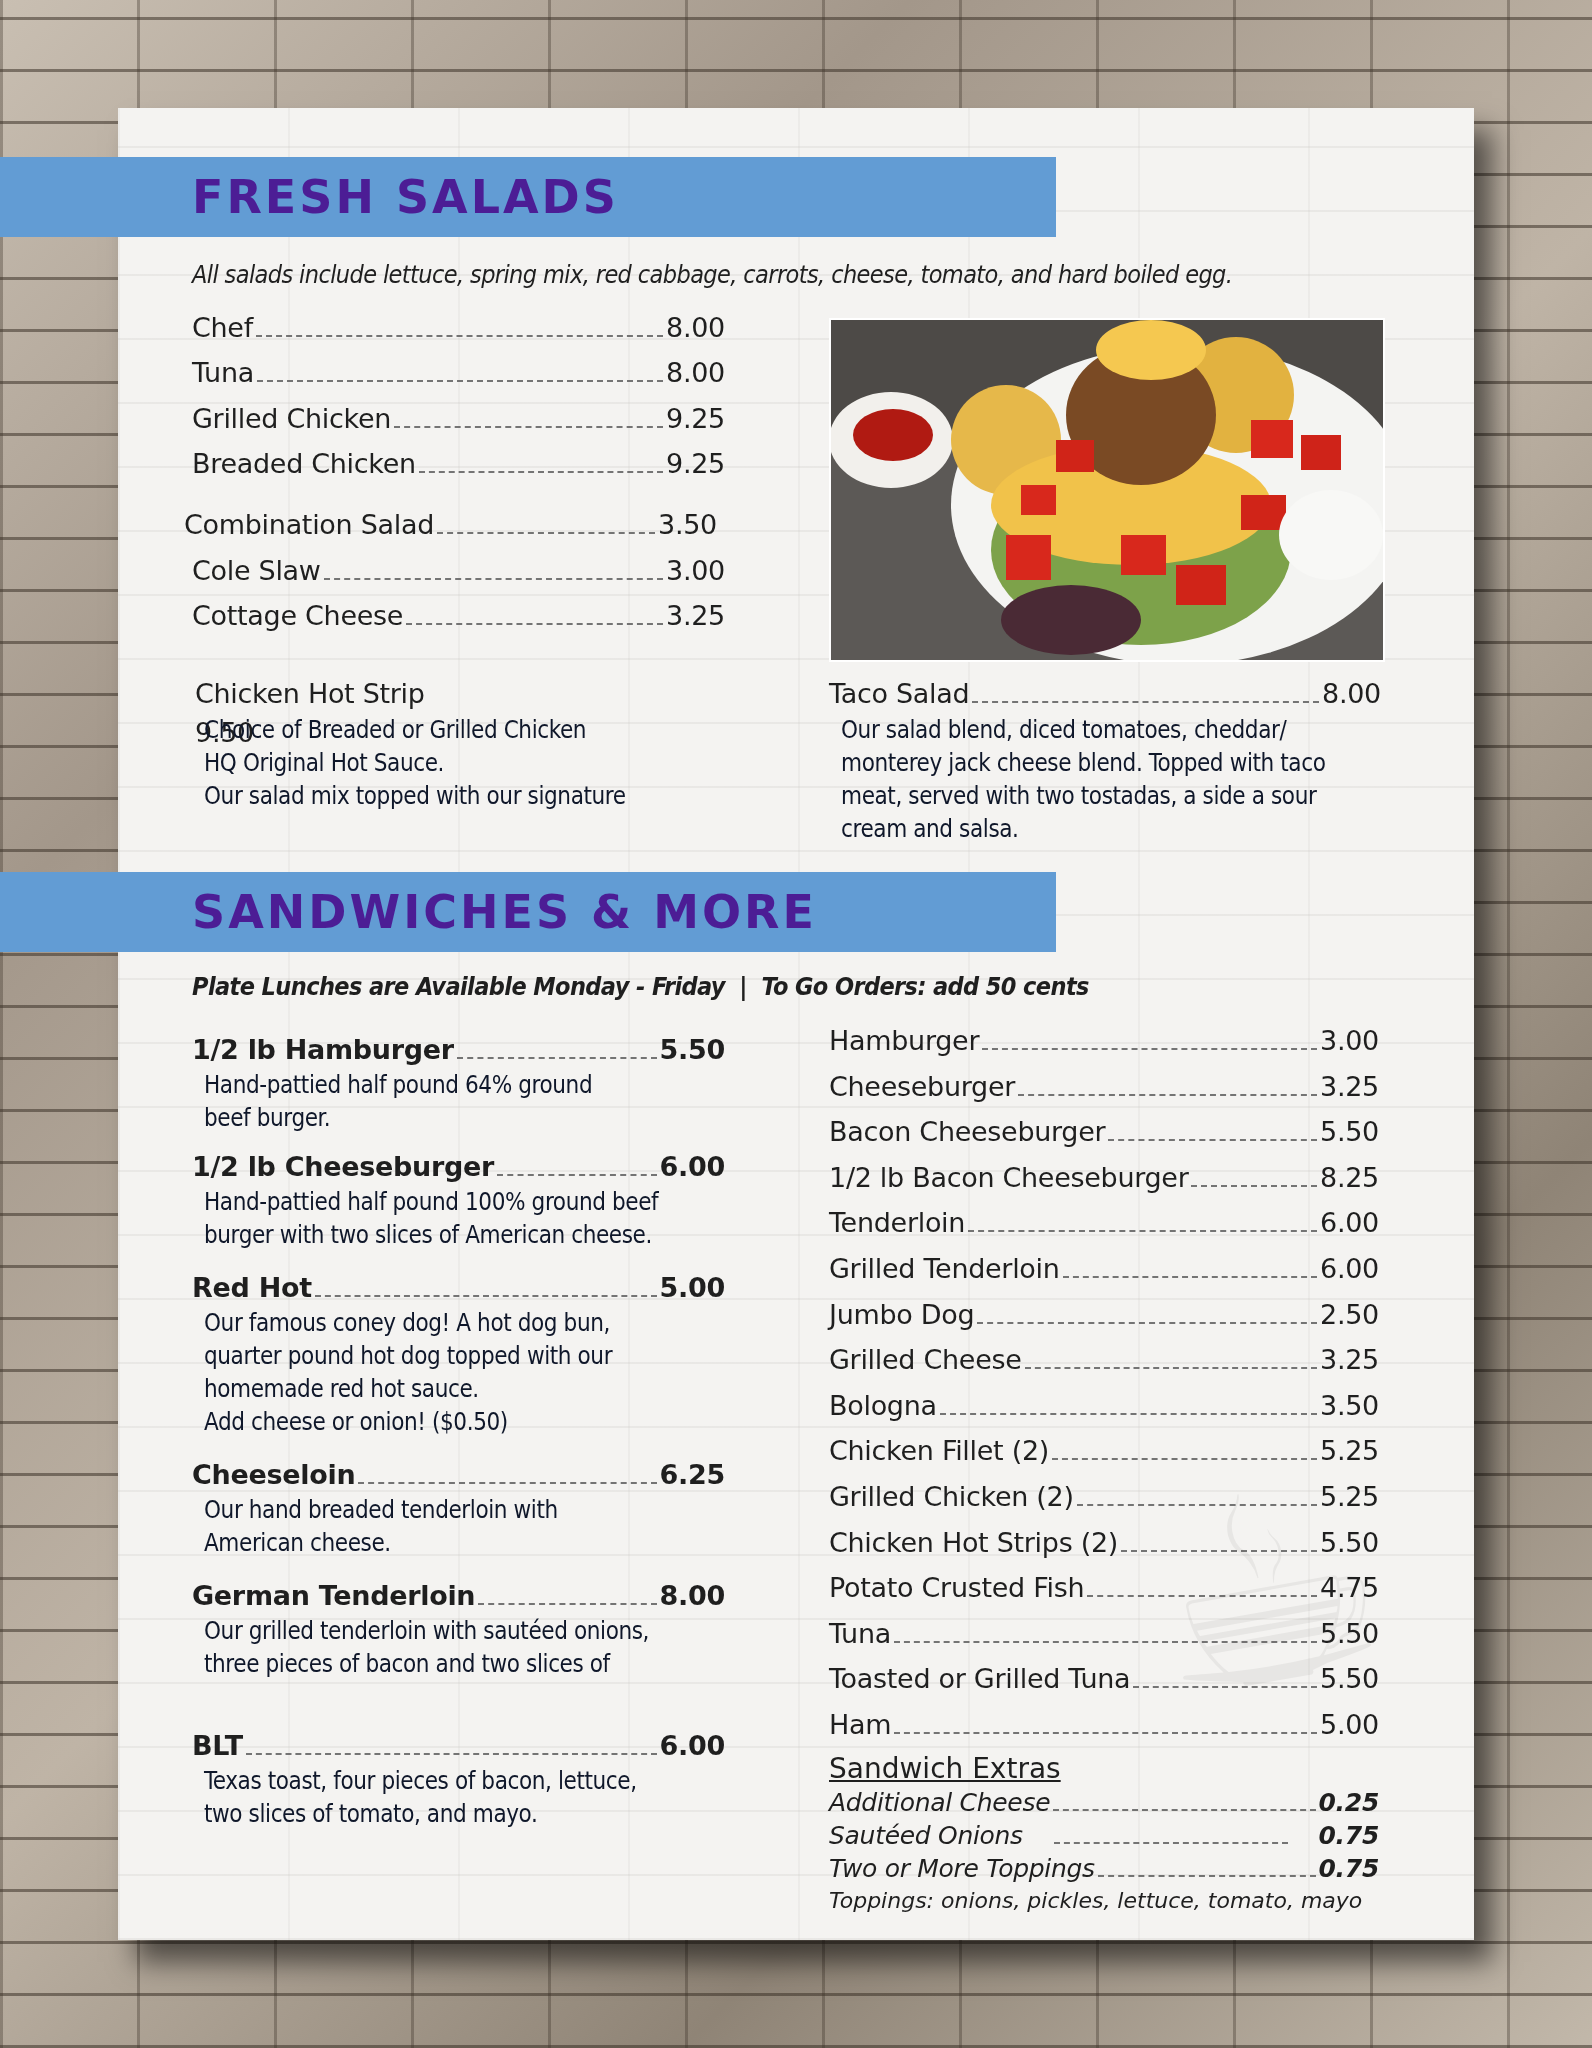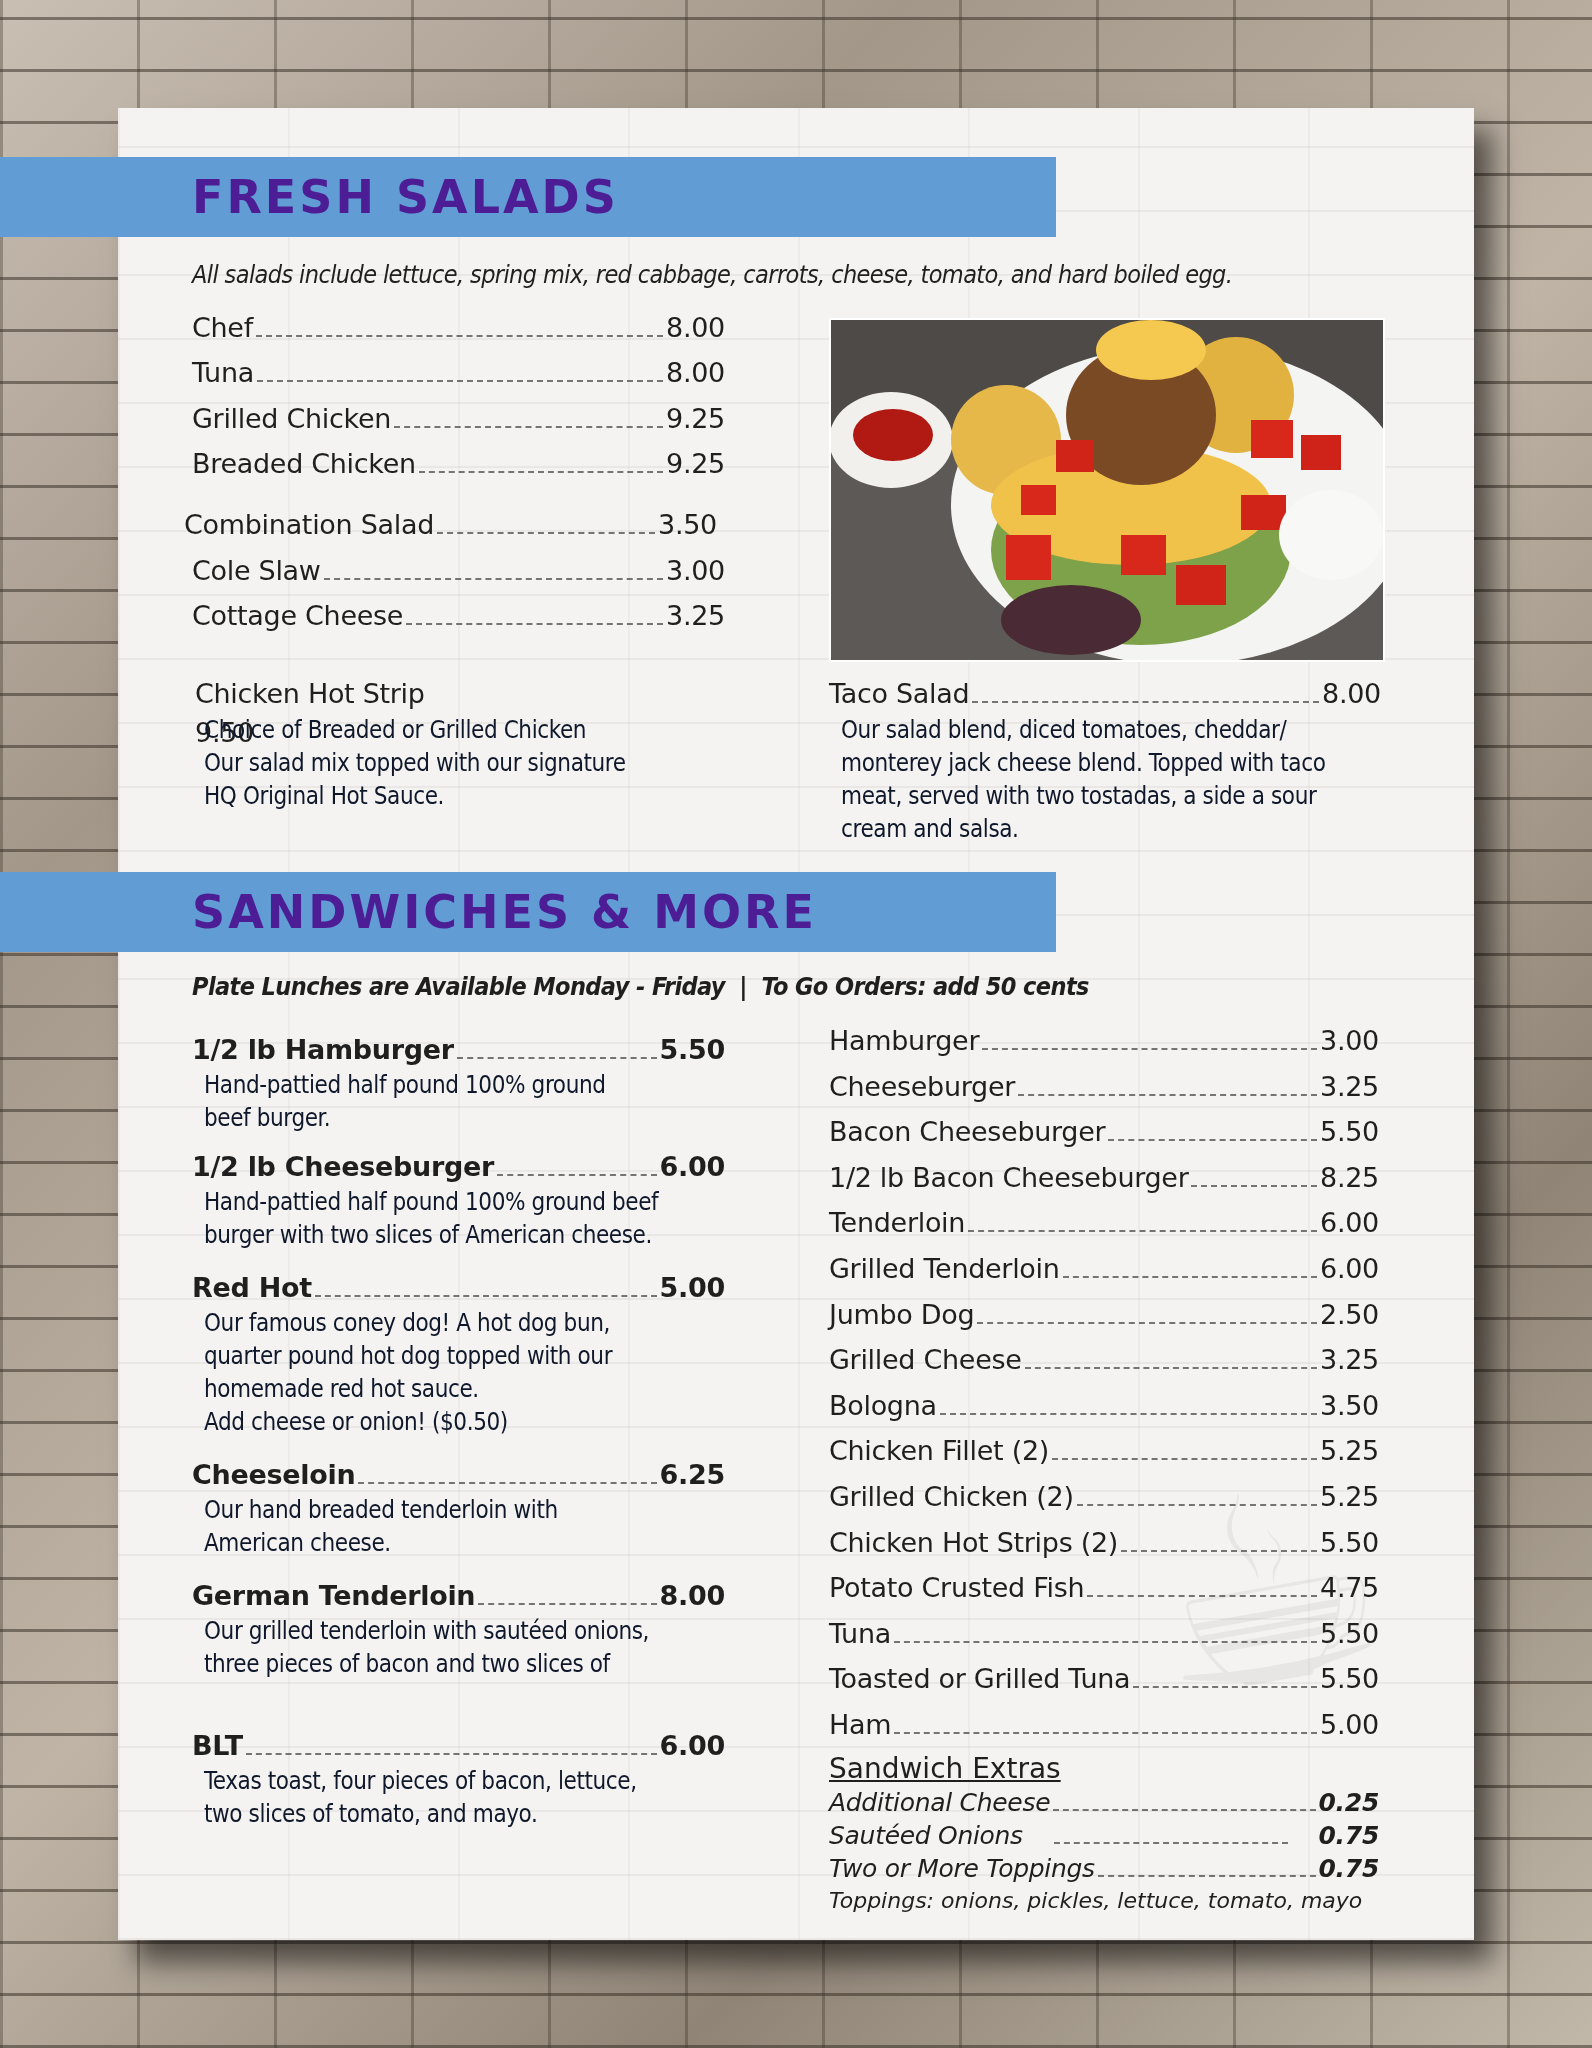--- a/index.html
+++ b/index.html
@@ -136,22 +136,22 @@
   </svg>
 </div>
 
 <div class="row" style="left:192px; top:678px; width:533px;flex-direction:column;">
   <span class="name">Chicken Hot Strip</span>
     <span class="lead"></span>
     <span class="price">9.50</span>
 </div>
 <div class="desc" style="left:204px; top:714px;">
   <div>Choice of Breaded or Grilled Chicken</div>
+  <div>HQ Original Hot Sauce.</div>
   <div>Our salad mix topped with our signature</div>
-  <div>HQ Original Hot Sauce.</div>
 </div>
 
 <div class="row" style="left:829px; top:678px; width:552px;">
   <span class="name">Taco Salad</span>
     <span class="lead"></span>
     <span class="price">8.00</span>
 </div>
 <div class="desc" style="left:841px; top:714px;">
   <div>Our salad blend, diced tomatoes, cheddar/</div>
   <div>monterey jack cheese blend. Topped with taco</div>
@@ -163,21 +163,21 @@
   <div class="banner-title">SANDWICHES &amp; MORE</div>
 </div>
 <div class="intro bold" style="top:972px; white-space:pre;">Plate Lunches are Available Monday - Friday  |  To Go Orders: add 50 cents</div>
 
 <div class="row" style="left:192px; top:1034px; width:533px; font-weight:bold;">
   <span class="name">1/2 lb Hamburger</span>
     <span class="lead"></span>
     <span class="price">5.50</span>
 </div>
 <div class="desc" style="left:204px; top:1069px;">
-  <div>Hand-pattied half pound 100% ground</div>
+  <div>Hand-pattied half pound 64% ground</div>
   <div>beef burger.</div>
 </div>
 
 <div class="row" style="left:192px; top:1151px; width:533px; font-weight:bold;">
   <span class="name">1/2 lb Cheeseburger</span>
     <span class="lead"></span>
     <span class="price">6.00</span>
 </div>
 <div class="desc" style="left:204px; top:1186px;">
   <div>Hand-pattied half pound 100% ground beef</div>

